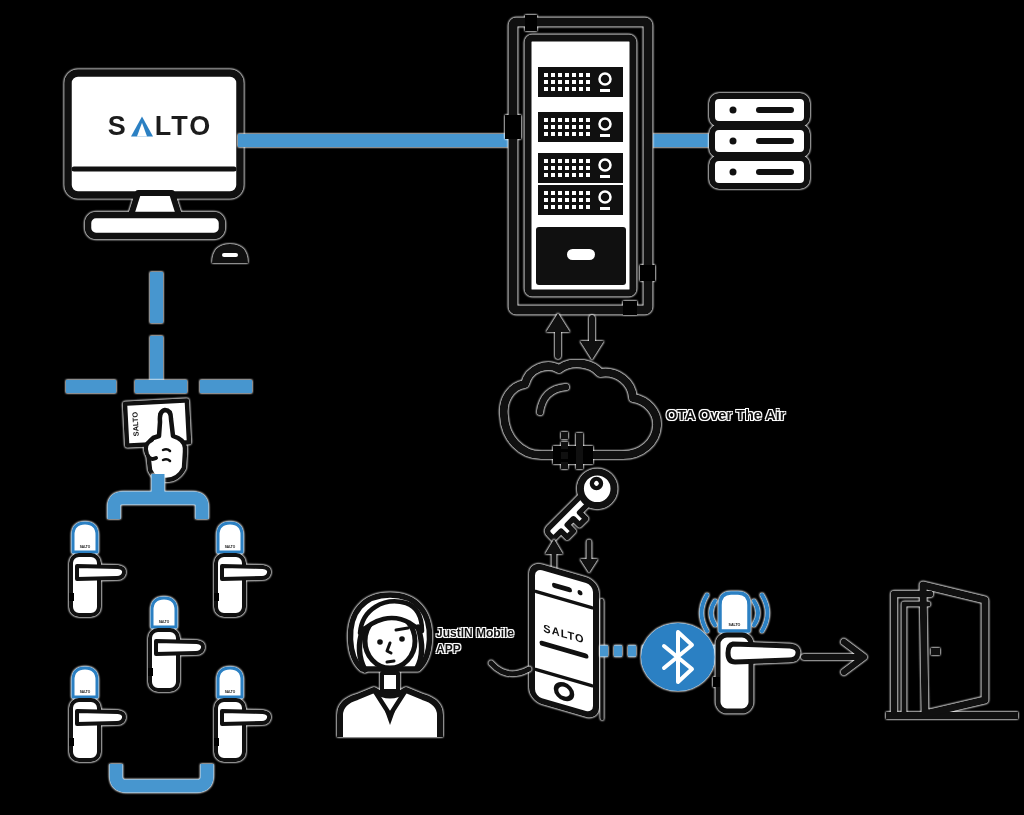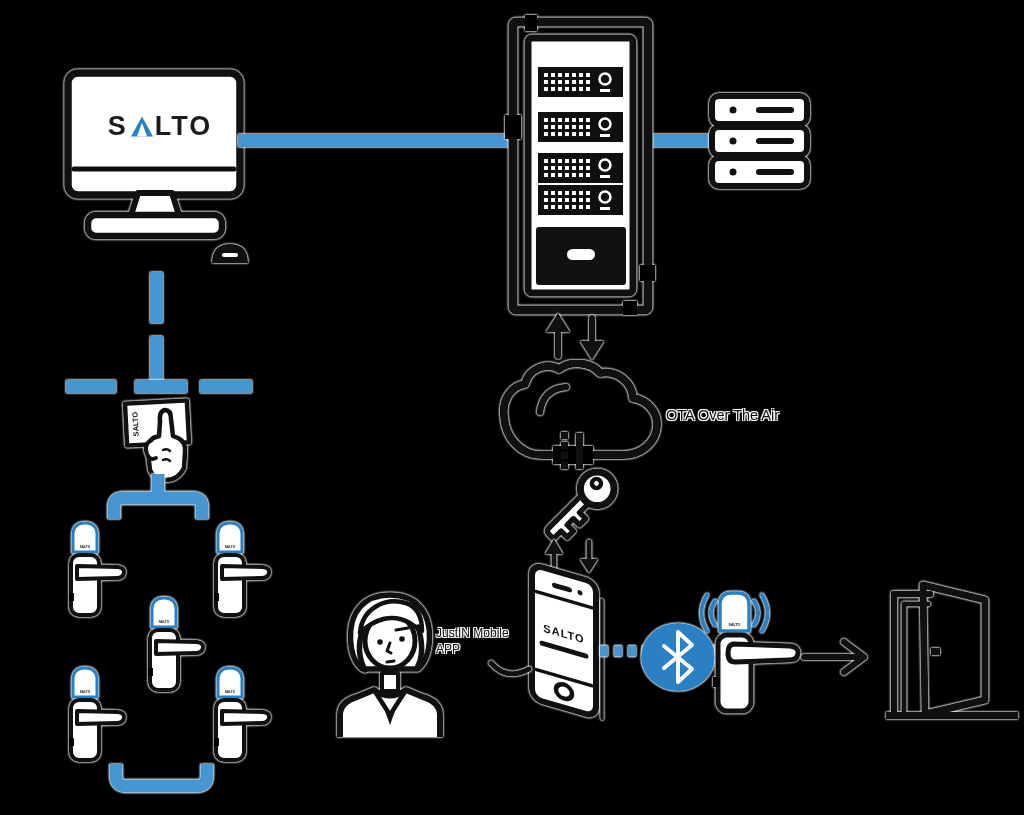--- a/index.html
+++ b/index.html
@@ -17,21 +17,21 @@
   .k  {fill:var(--ink);stroke:none;}
   .w  {fill:var(--white);stroke:none;}
   .ws {stroke:var(--white);fill:none;stroke-linecap:round;}
   .bs {stroke:var(--icon-blue);fill:var(--white);stroke-linejoin:round;}
   .bh {stroke:var(--icon-blue);fill:none;stroke-linecap:round;}
   .bf {fill:var(--icon-blue);stroke:none;}
   .lbs{stroke:var(--line-blue);fill:none;}
   .bg {fill:var(--background);stroke:none;}
   .bluebar{background:var(--line-blue);}
   svg text{font-family:"Liberation Sans",sans-serif;font-weight:bold;fill:var(--ink);}
-  .label{color:var(--ink);font-weight:normal;line-height:1.32;
+  .label{color:var(--ink);font-weight:bold;line-height:1.32;
          text-shadow:-1px -1px 0 var(--white),1px -1px 0 var(--white),
                      -1px 1px 0 var(--white),1px 1px 0 var(--white),0 0 2px var(--white);}
   .logo{display:flex;align-items:center;justify-content:center;gap:1px;
         font-weight:800;font-size:27px;letter-spacing:2px;color:#1c1c1c;}
   .logo svg{margin:0 1px 0 2px;}
 </style>
 </head>
 <body>
 
 <div class="canvas">

